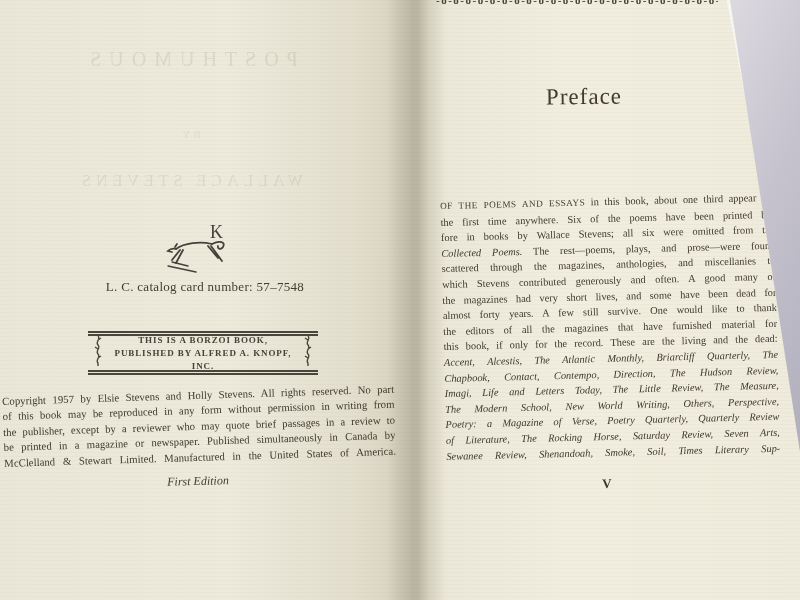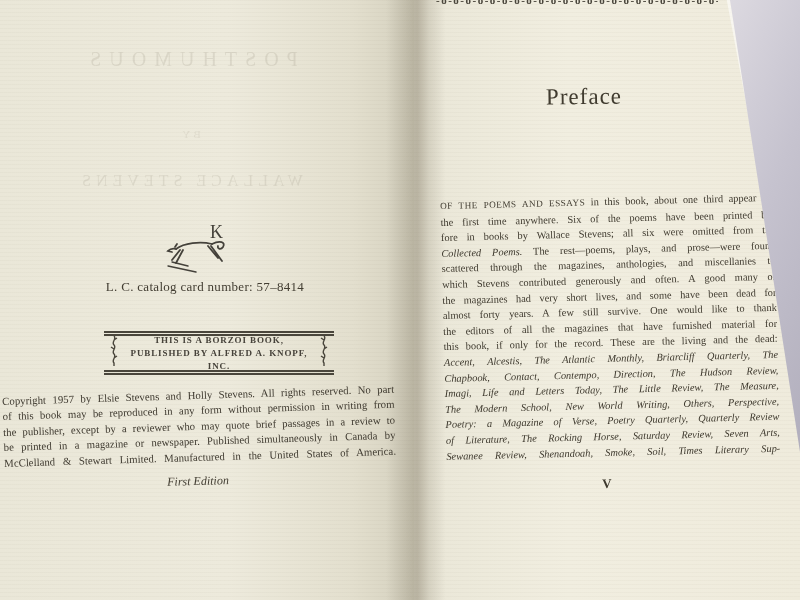--- a/index.html
+++ b/index.html
@@ -43,21 +43,21 @@
   .ghost-title{top:48px;font-size:20px;letter-spacing:8px;opacity:.13;}
   .ghost-by{top:128px;font-size:11px;letter-spacing:3px;opacity:.10;}
   .ghost-author{top:172px;font-size:16px;letter-spacing:5px;opacity:.12;}
 
   .borzoi-logo{position:absolute;left:166px;top:220px;}
   .catalog-line{position:absolute;left:20px;top:279px;width:370px;text-align:center;
                 font-size:13px;letter-spacing:.3px;}
   .copyright-line{position:absolute;left:20px;top:303px;width:370px;text-align:center;
                   font-size:13px;letter-spacing:.3px;}
   .borzoi-box{
-    position:absolute;left:104px;top:331px;width:230px;height:40px;
+    position:absolute;left:88px;top:331px;width:230px;height:40px;
     border-top:5px double #4a463c;border-bottom:5px double #4a463c;
     display:flex;align-items:center;justify-content:space-between;
     padding:17px 5px;box-sizing:border-box;
   }
   .borzoi-box-text{flex:1;text-align:center;font-size:9px;font-weight:bold;
                    letter-spacing:.9px;line-height:13px;color:#46423a;}
   .rights-block{position:absolute;left:2px;top:394px;width:392px;
                 transform:rotate(-1.8deg);transform-origin:0 0;
                 font-style:italic;font-size:10.8px;color:#3f3a30;}
   .rights-line{line-height:15.4px;white-space:nowrap;text-align:justify;text-align-last:justify;}
@@ -97,21 +97,21 @@
         <path d="M46,24 C54,20 60,22 57,27 C55,30 51,29 52,26"></path>
         <path d="M10,29 C7,28 4,29 2,31 l4,1"></path>
         <path d="M9,27 l2,-3"></path>
         <path d="M14,30 L6,40 M17,30 L10,43"></path>
         <path d="M42,26 L52,38 M45,26 L56,41"></path>
         <path d="M2,46 L30,52 M6,42 L22,46" stroke-width="1.4"></path>
       </g>
     </svg>
   </div>
 
-  <div class="catalog-line">L. C. catalog card number: 57–8414</div>
+  <div class="catalog-line">L. C. catalog card number: 57–7548</div>
 
   <div class="borzoi-box">
     <span>
       <svg width="10" height="30" viewBox="0 0 10 30">
         <path d="M5,0 C8,3 2,6 5,9 C8,12 2,15 5,18 C8,21 2,24 5,27 L5,30 M5,4 l3,-2 M5,13 l-3,-2 M5,22 l3,-2" stroke="#4a463c" fill="none" stroke-width="1.4"></path>
       </svg>
     </span>
     <span class="borzoi-box-text">
       <span>THIS IS A BORZOI BOOK,</span><br>
       <span>PUBLISHED BY ALFRED A. KNOPF, INC.</span>

